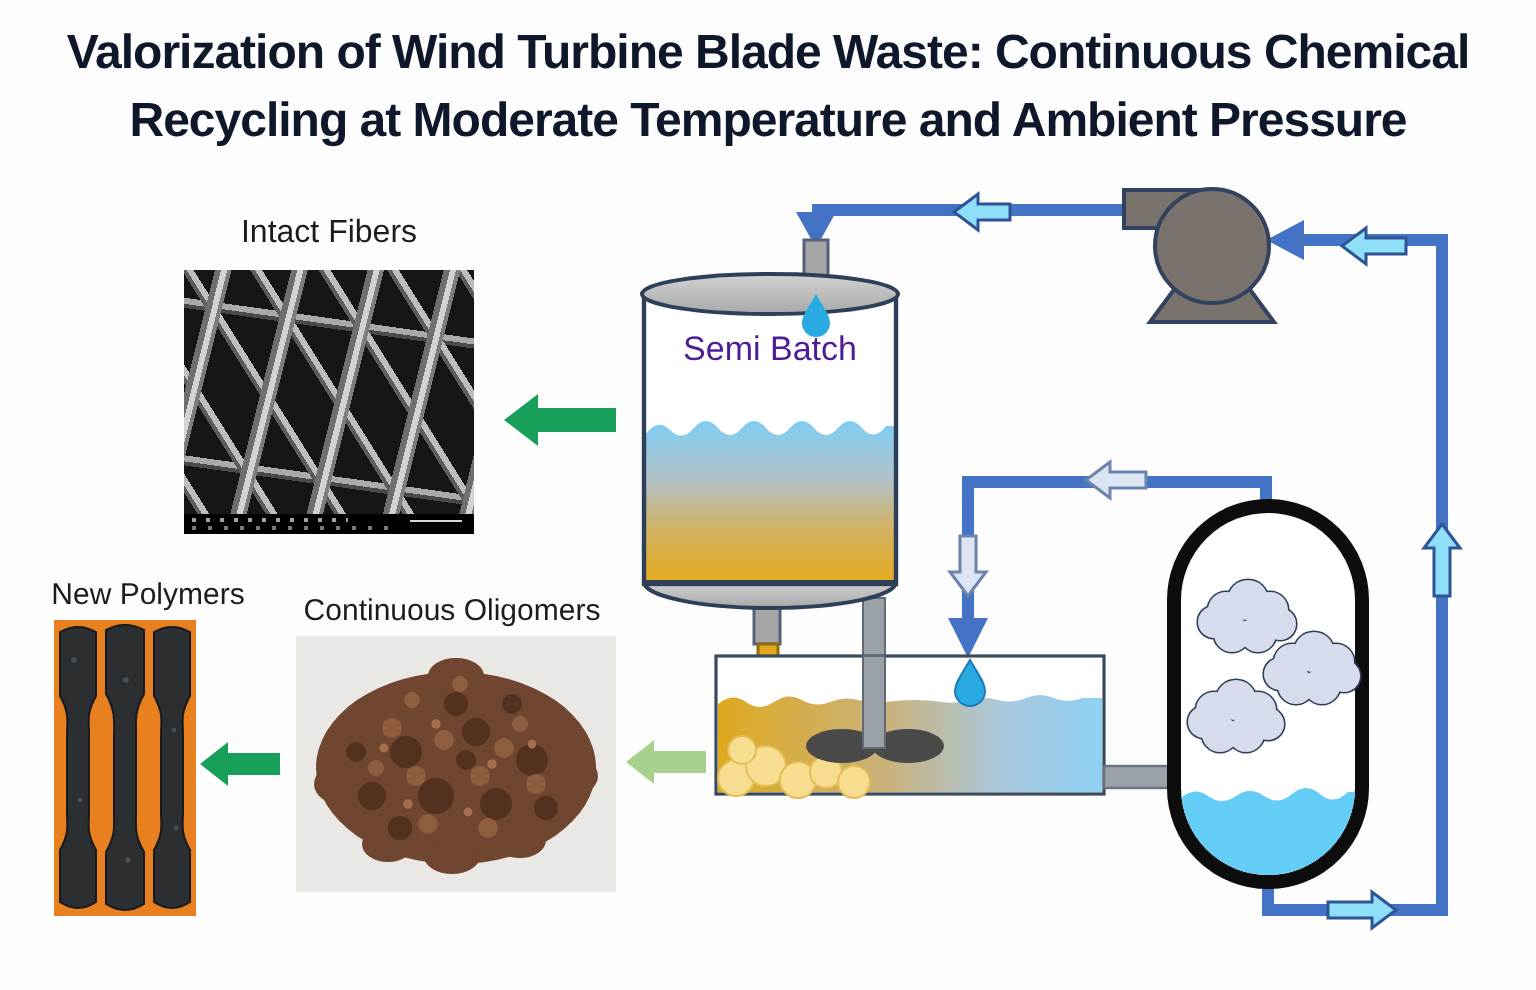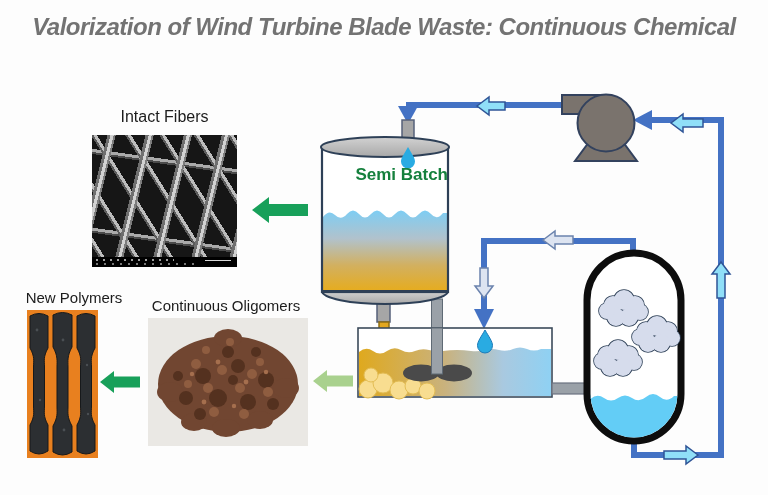--- a/index.html
+++ b/index.html
@@ -3,29 +3,29 @@
 <meta charset="utf-8">
 <style>
   html,body{margin:0;padding:0;background:#ffffff;}
   #canvas{
     position:relative;width:768px;height:495px;background:#fdfdfd;overflow:hidden;
     font-family:"Liberation Sans",sans-serif;
   }
   .abs{position:absolute;}
   #title{
     left:0;top:10px;width:768px;text-align:center;
-    color:#737373;font-size:24px;font-weight:600;line-height:34px;letter-spacing:-0.5px;font-style:italic;
+    color:#0f172a;font-size:24px;font-weight:600;line-height:34px;letter-spacing:-0.5px;
   }
   .figlabel{color:#1c1c1c;text-align:center;font-weight:400;}
   #lbl-fibers{left:82px;top:108px;width:165px;font-size:16px;}
   #lbl-polymers{left:16px;top:289px;width:116px;font-size:15px;}
   #lbl-oligomers{left:136px;top:297px;width:180px;font-size:15px;}
   #reactor-label{
-    left:322px;top:163px;width:126px;text-align:right;color:#15803d;
-    font-size:17px;line-height:23px;font-weight:700;
+    left:322px;top:163px;width:126px;text-align:center;color:#4c1d95;
+    font-size:17px;line-height:23px;font-weight:400;
   }
   
   #sem{
     left:92px;top:135px;width:145px;height:132px;background-color:#161616;
     background-image:
       repeating-linear-gradient(104deg,transparent 0 15px,#6f6f6f 15px 18px,#d2d2d2 18px 21px,#7d7d7d 21px 23px,transparent 23px 37px),
       repeating-linear-gradient(58deg,transparent 0 11px,#5c5c5c 11px 13px,#bdbdbd 13px 16px,transparent 16px 29px),
       repeating-linear-gradient(8deg,transparent 0 34px,#4a4a4a 34px 36px,#aaaaaa 36px 39px,transparent 39px 78px);
   }
   #sem-bar{
@@ -44,20 +44,21 @@
   #powder{left:148px;top:318px;width:160px;height:128px;background:#eae8e4;}
   #diagram{left:0;top:0;}
 </style>
 </head>
 <body>
 
 <div id="canvas">
 
   <div id="title" class="abs">
     <div>Valorization of Wind Turbine Blade Waste: Continuous Chemical</div>
+    <div>Recycling at Moderate Temperature and Ambient Pressure</div>
   </div>
 
   <div id="lbl-fibers" class="abs figlabel">Intact Fibers</div>
   <div id="lbl-polymers" class="abs figlabel">New Polymers</div>
   <div id="lbl-oligomers" class="abs figlabel">Continuous Oligomers</div>
 
   <div id="sem" class="abs">
     <div id="sem-bar" class="abs"></div>
   </div>
 

